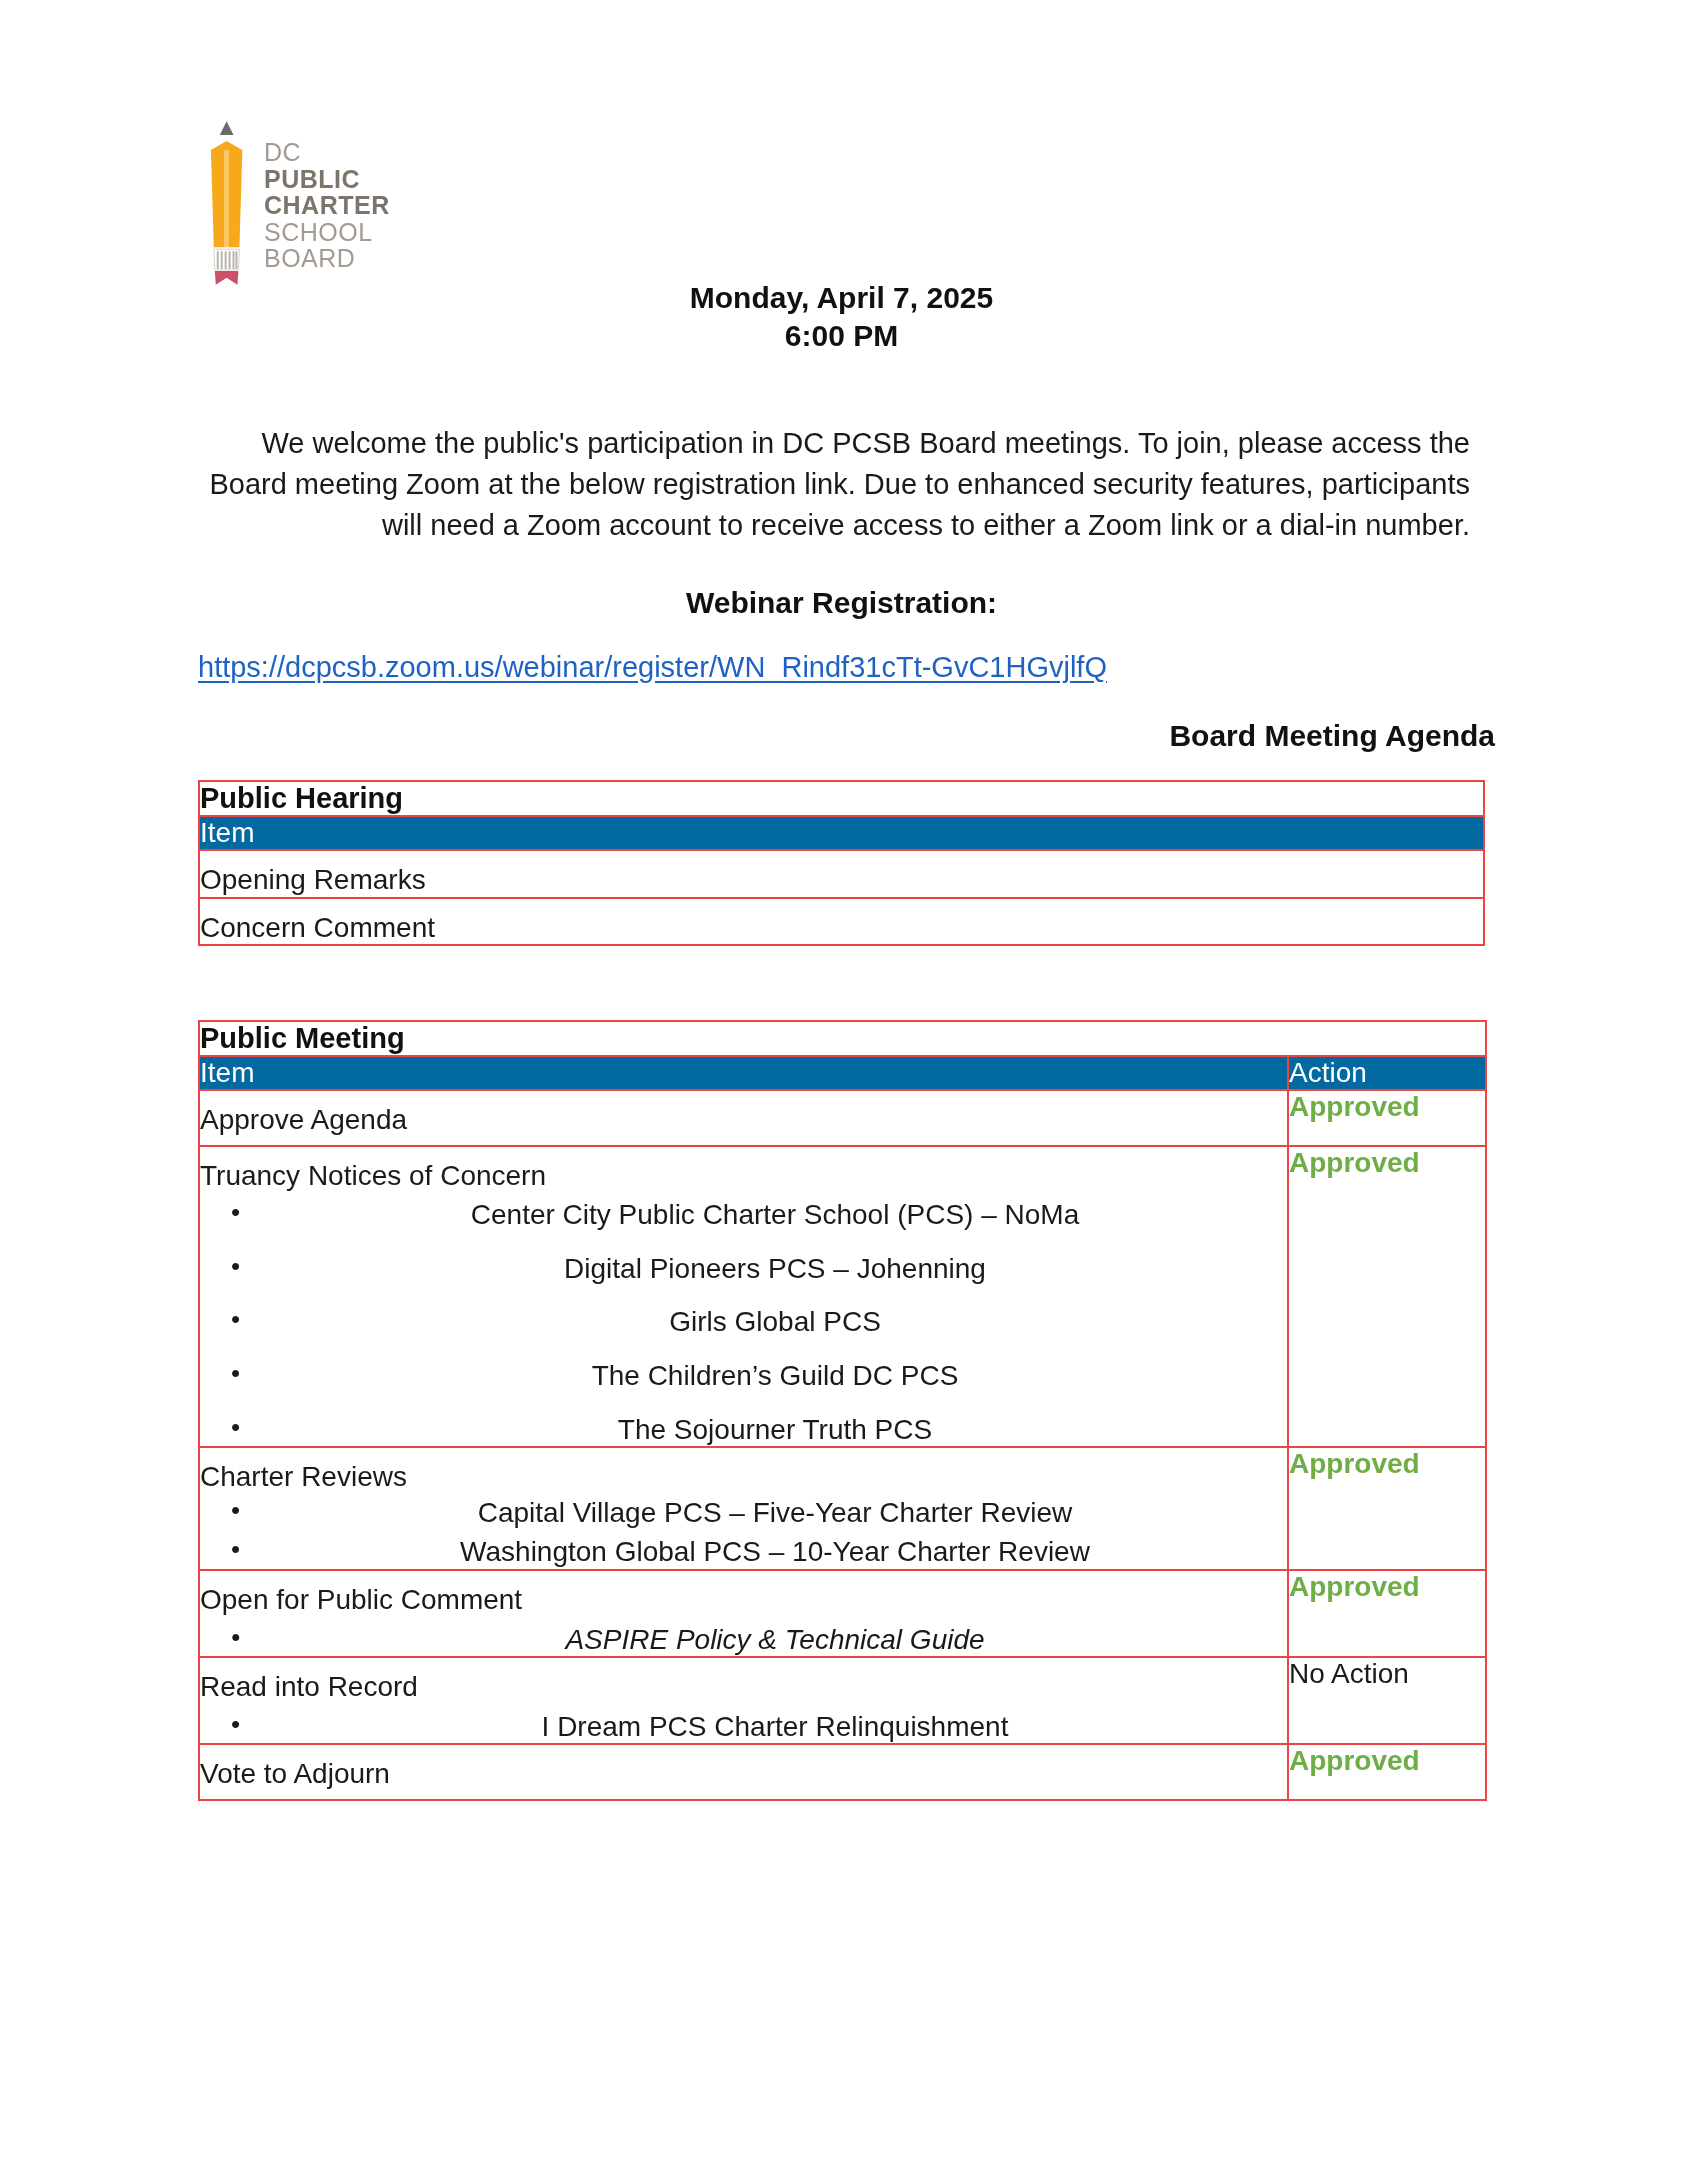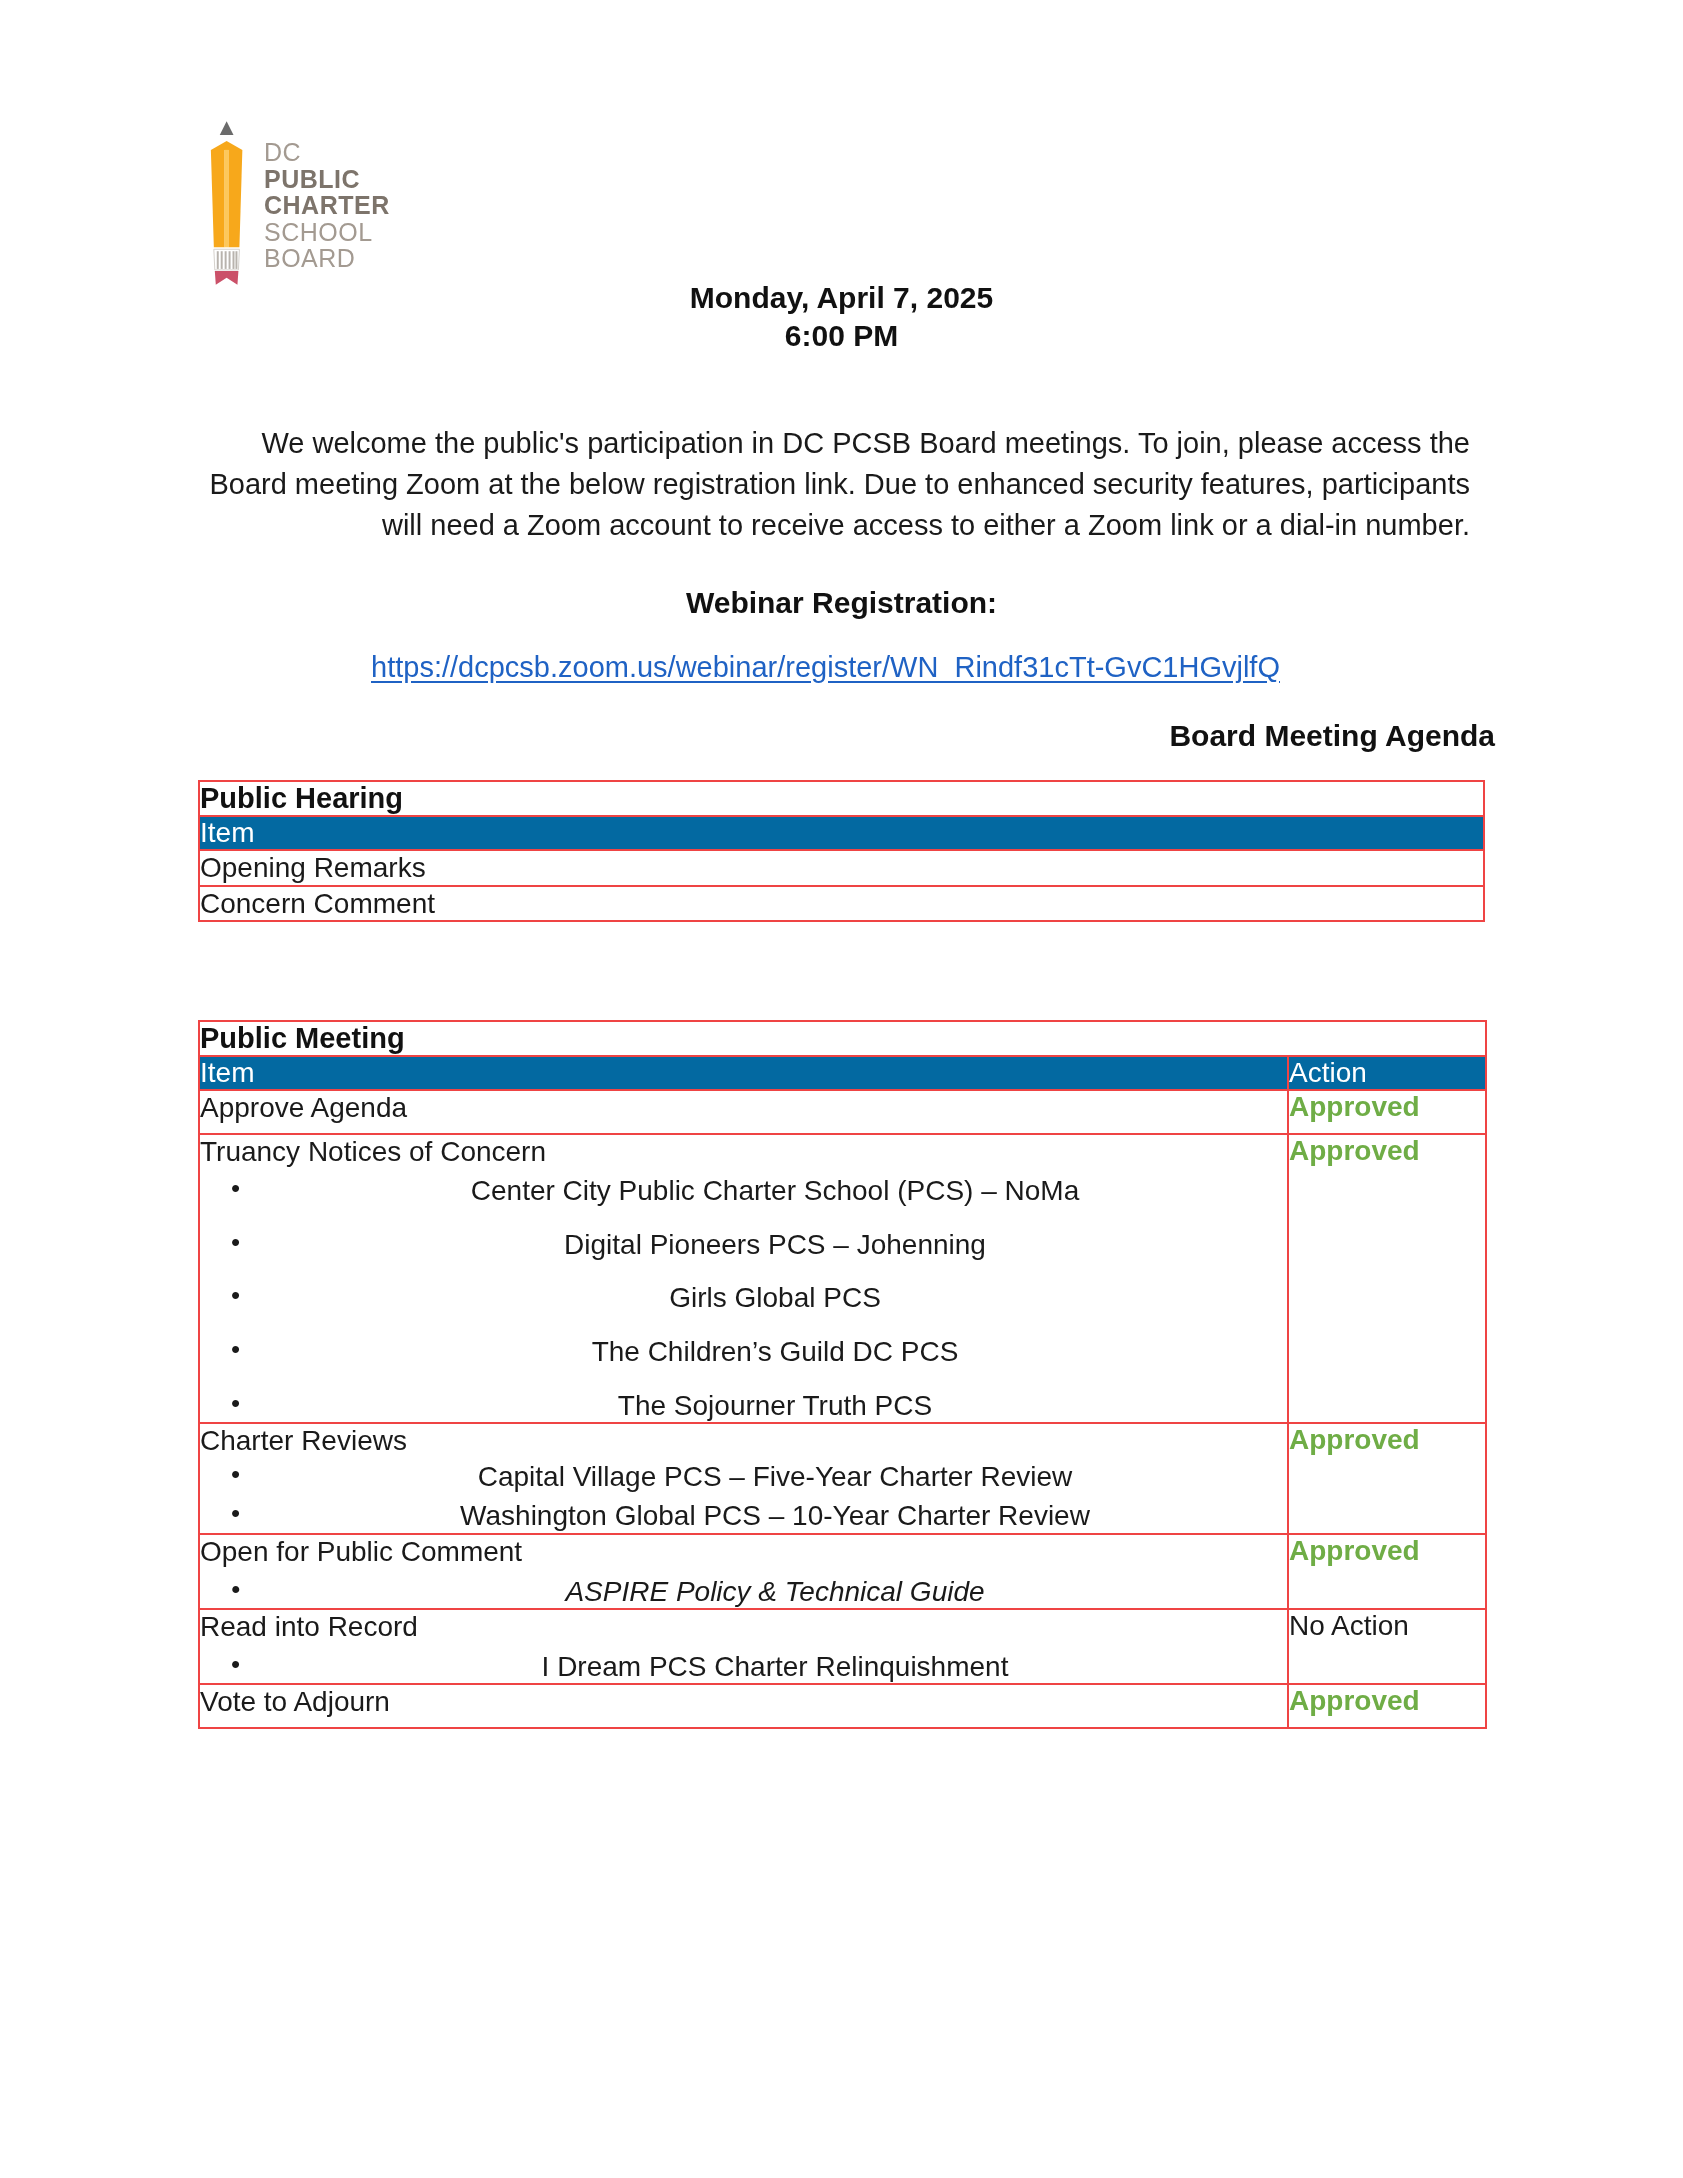--- a/index.html
+++ b/index.html
@@ -86,24 +86,23 @@
     top: 586px;
     width: 1287px;
     text-align: center;
     font-weight: 700;
     font-size: 30px;
     color: #111;
   }
 
   .webinar-link-wrap {
     position: absolute;
-    left: 182px;
+    left: 198px;
     top: 651px;
     width: 1287px;
-    text-align: center;
   }
   .webinar-link {
     font-size: 29px;
     color: #1f62c4;
     text-decoration: underline;
     text-underline-offset: 4px;
     word-break: break-all;
   }
 
   
@@ -158,20 +157,21 @@
 
   .item-cell {
     padding: 8px 10px 14px 14px;
     line-height: 1.2;
   }
   .item-cell.compact { padding-bottom: 8px; }
 
   .item-title {
     display: block;
     font-size: 28px;
+    margin-top: 12px;
   }
 
   .blist {
     margin: 6px 0 0 0;
     padding: 0 0 0 61px;
     list-style: none;
   }
   .blist.tight { margin-top: 2px; }
   .blist li {
     position: relative;

